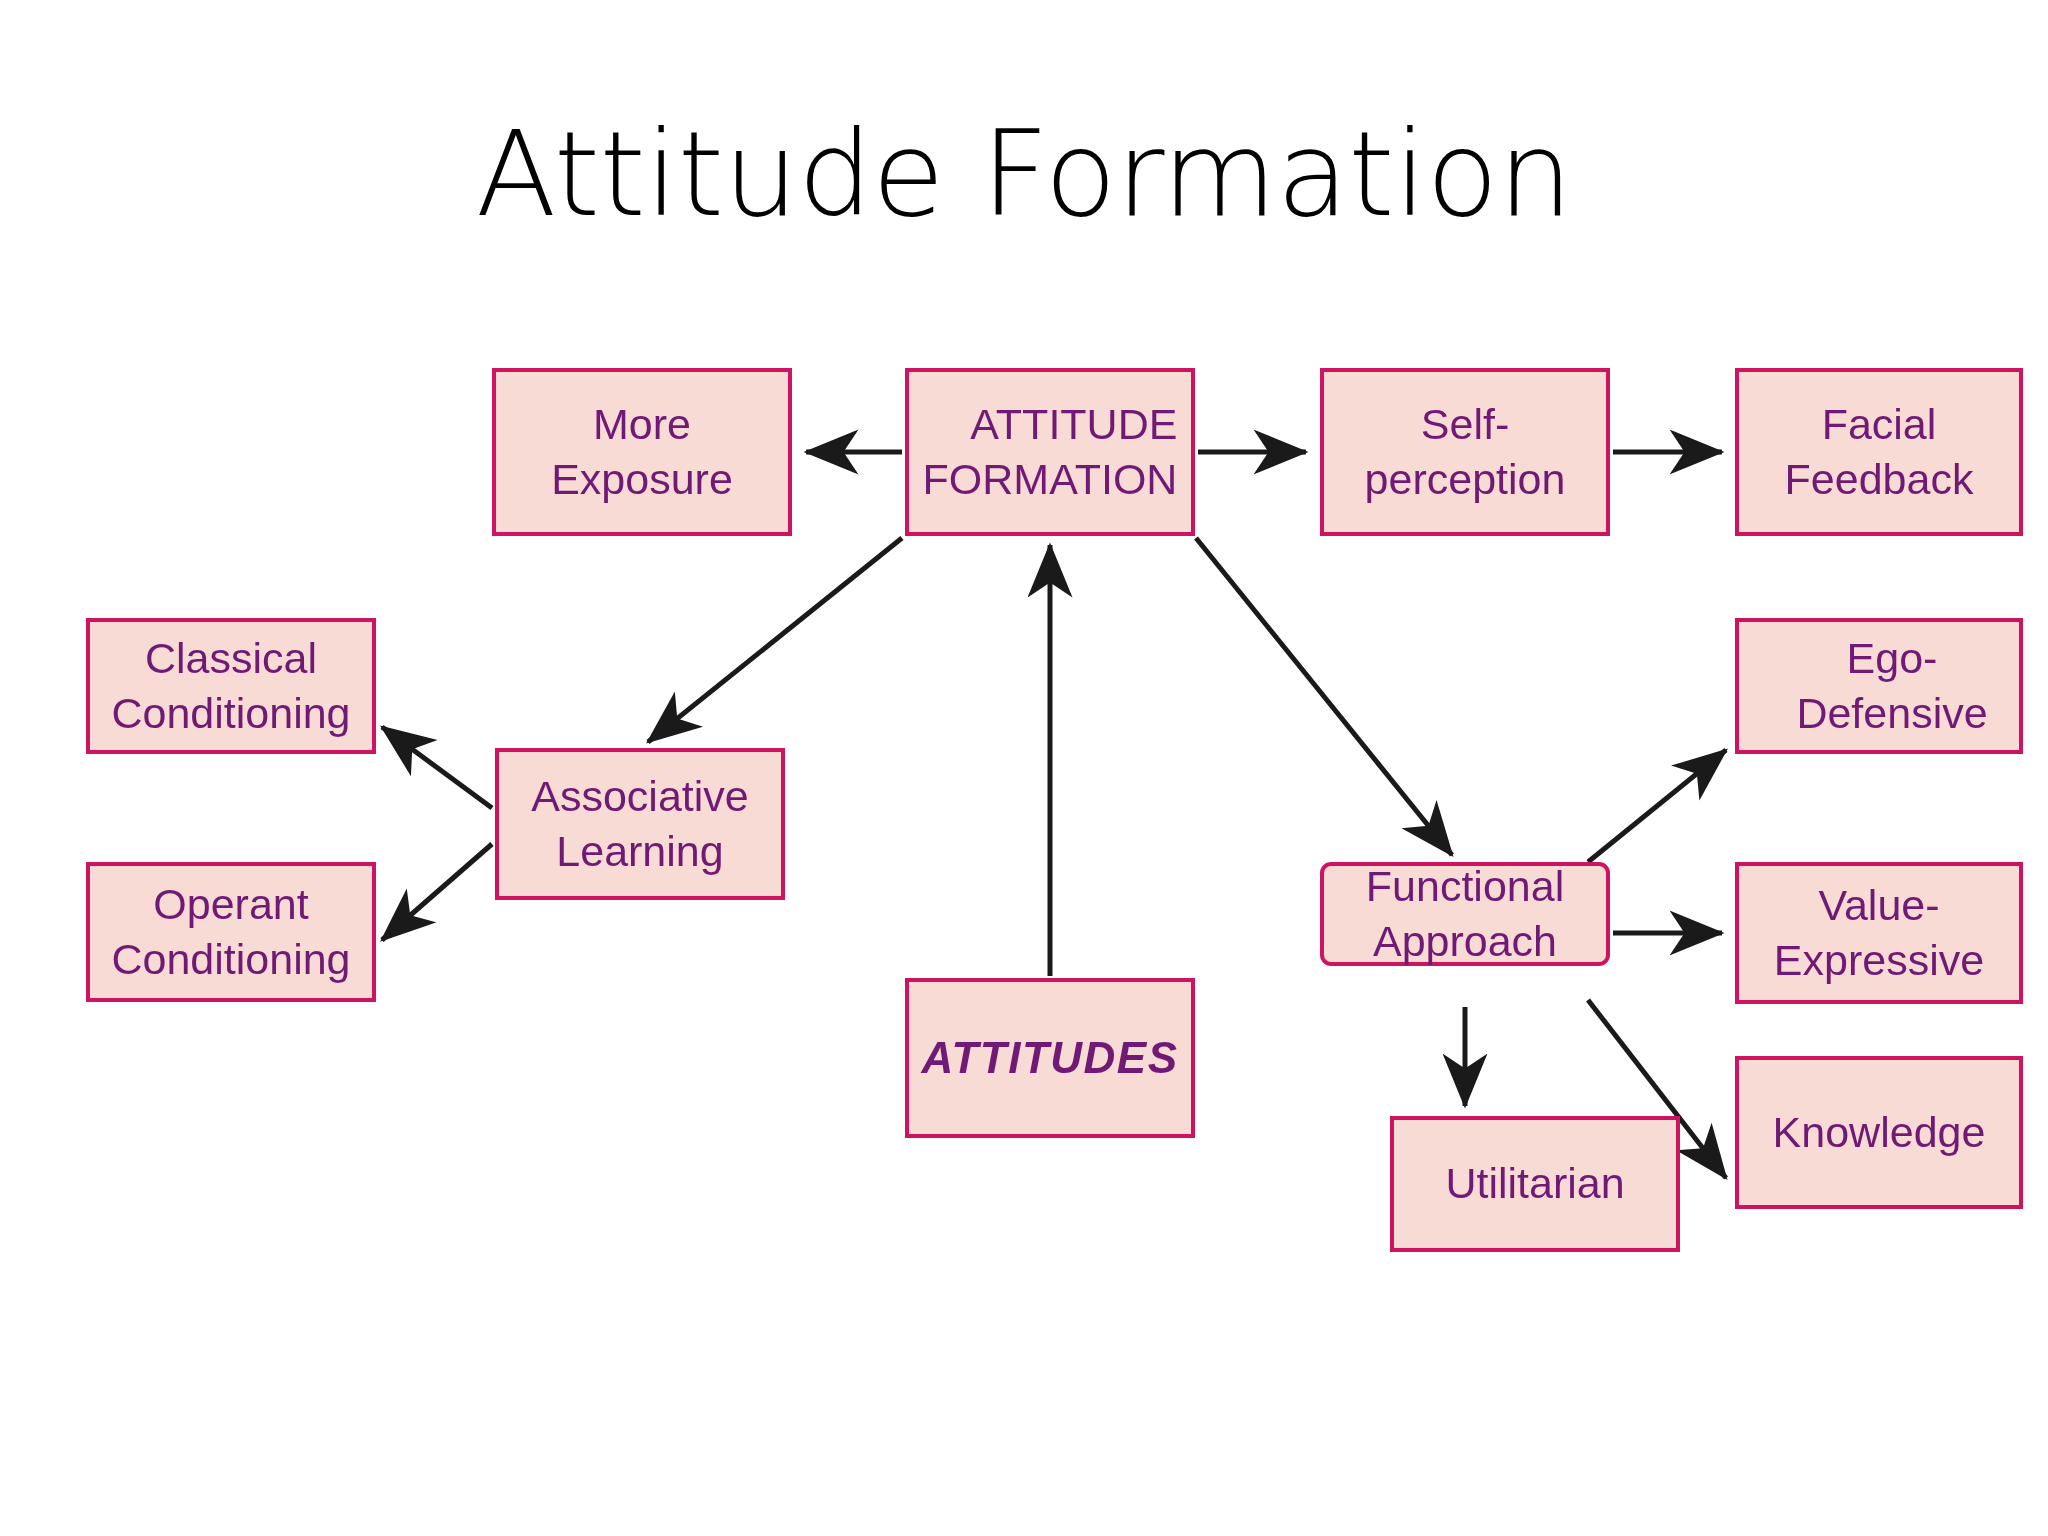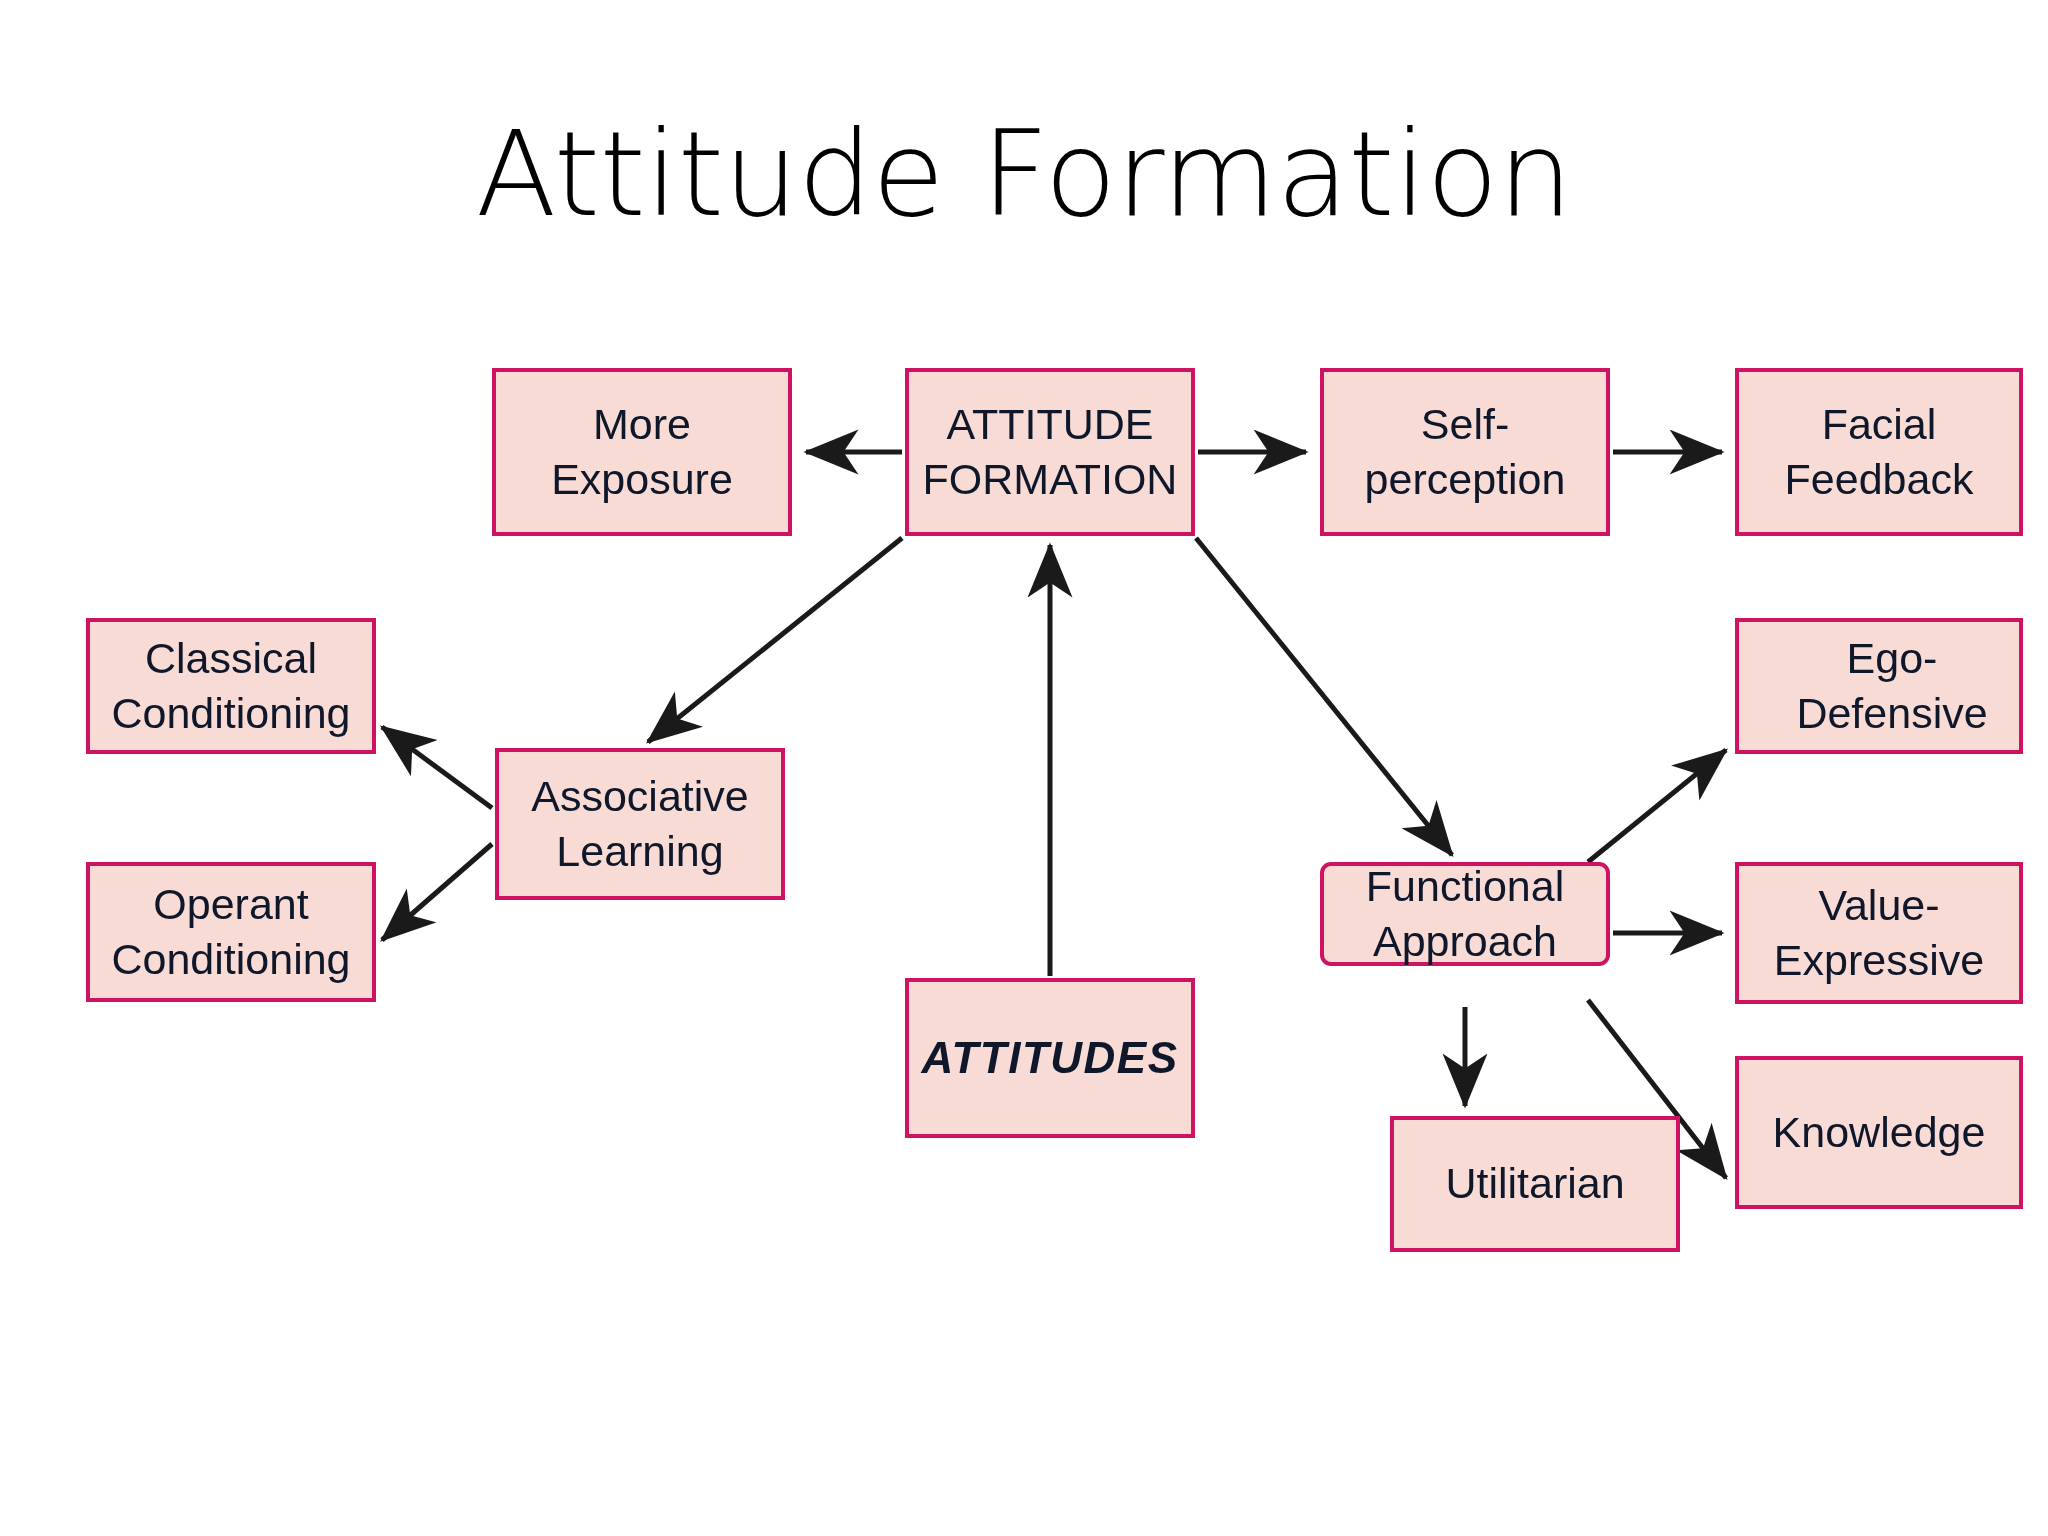--- a/index.html
+++ b/index.html
@@ -37,21 +37,21 @@
   }
   .node {
     position: absolute;
     box-sizing: border-box;
     background: #F9DBD5;
     border: 4px solid #CE1360;
     display: flex;
     align-items: center;
     justify-content: center;
     text-align: center;
-    color: #0f172a;
+    color: #701a75;
     font-family: "Liberation Sans", sans-serif;
     font-size: 43px;
     line-height: 1.28;
     padding: 2px 6px;
     white-space: pre-line;
   }
   .node.emph {
     font-weight: bold;
     font-style: italic;
     letter-spacing: 1.5px;
@@ -100,21 +100,21 @@
     <line x1="1613" y1="933" x2="1722" y2="933" stroke="#1A1A1A" stroke-width="5" marker-end="url(#ah)"></line>
 
     <line x1="1465" y1="1007" x2="1465" y2="1106" stroke="#1A1A1A" stroke-width="5" marker-end="url(#ah)"></line>
 
     <line x1="1588" y1="1000" x2="1726" y2="1178" stroke="#1A1A1A" stroke-width="5" marker-end="url(#ah)"></line>
   </svg>
 
   <div class="node" style="left:492px; top:368px; width:300px; height:168px;">More
 Exposure</div>
 
-  <div class="node" style="left:905px; top:368px; width:290px; height:168px;">ATTITUDE
+  <div class="node" style="left:905px; top:368px; width:290px; height:168px;text-align:right;">ATTITUDE
 FORMATION</div>
 
   <div class="node" style="left:1320px; top:368px; width:290px; height:168px;">Self-
 perception</div>
 
   <div class="node" style="left:1735px; top:368px; width:288px; height:168px;">Facial
 Feedback</div>
 
   <div class="node" style="left:86px; top:618px; width:290px; height:136px;">Classical
 Conditioning</div>

